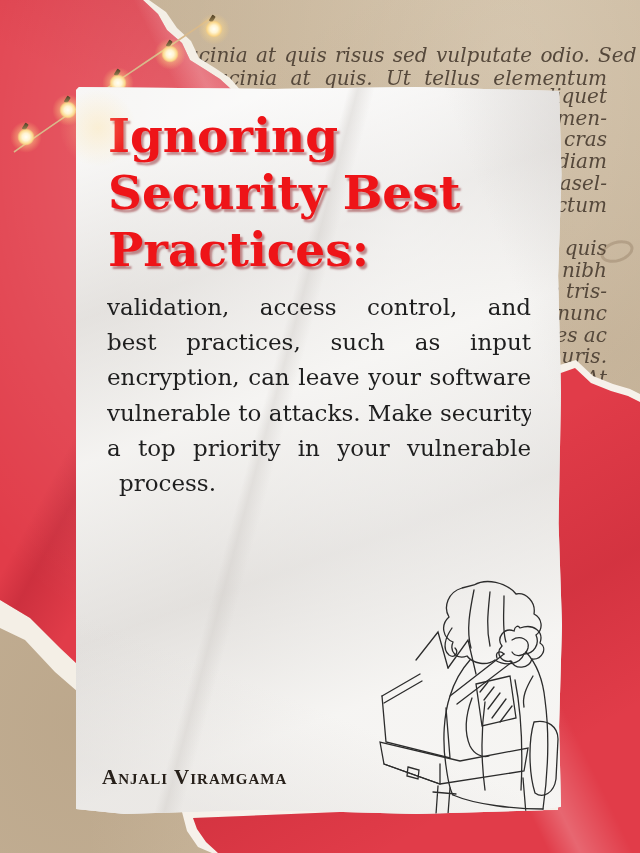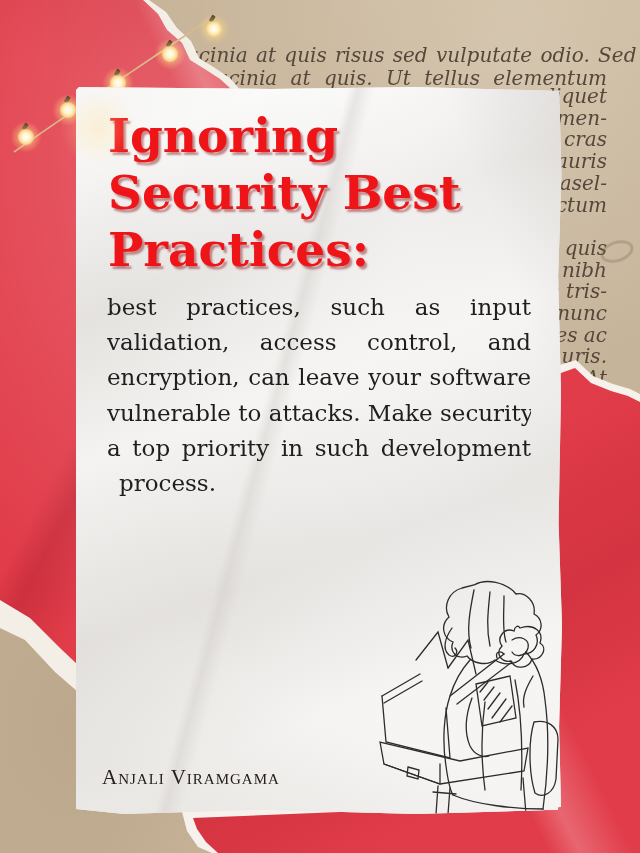--- a/index.html
+++ b/index.html
@@ -93,42 +93,42 @@
     font-family:"DejaVu Serif",serif;
     font-size:23px;color:var(--body-text,#1e1e1e);
   }
   .body-line{
     line-height:35.2px;text-align:justify;text-align-last:justify;
     white-space:nowrap;overflow:hidden;
   }
   .body-line:last-child{text-align-last:left;margin-left:12px;}
   .author{
     position:absolute;left:26px;top:678px;
-    font-family:"Liberation Serif",serif;font-weight:normal;
+    font-family:"Liberation Serif",serif;font-weight:bold;
     font-variant:small-caps;font-size:21px;letter-spacing:1px;
     color:var(--author-text,#27201a);
   }
   .illustration{position:absolute;left:300px;top:493px;}
 </style>
 </head>
 <body>
 
 <div class="canvas">
 
   <div class="bg-text-top">
     <div class="bg-line">euismod lacinia at quis risus sed vulputate odio. Sed</div>
     <div class="bg-line">euismod lacinia at quis. Ut tellus elementum</div>
   </div>
 
   <div class="bg-frags">
 
   <div class="frag-line">liquet</div>
       <div class="frag-line">rmen-</div>
       <div class="frag-line">s cras</div>
-      <div class="frag-line">auris</div>
+      <div class="frag-line">diam</div>
       <div class="frag-line">hasel-</div>
       <div class="frag-line">lictum</div>
       <div class="frag-line">&nbsp;</div>
       <div class="frag-line">quis</div>
       <div class="frag-line">t nibh</div>
       <div class="frag-line">s tris-</div>
       <div class="frag-line">s nunc</div>
       <div class="frag-line">nes ac</div>
       <div class="frag-line">auris.</div>
       <div class="frag-line">At</div>
@@ -183,25 +183,25 @@
     </g>
   </svg>
 
   <div class="card">
     <div class="card-title">Ignoring
 Security Best
 Practices:</div>
 
     <div class="card-body">
 
+        <div class="body-line">validation, access control, and</div>
         <div class="body-line">best practices, such as input</div>
-        <div class="body-line">validation, access control, and</div>
         <div class="body-line">encryption, can leave your software</div>
         <div class="body-line">vulnerable to attacks. Make security</div>
-        <div class="body-line">a top priority in such development</div>
+        <div class="body-line">a top priority in your vulnerable</div>
         <div class="body-line">process.</div>
       </div>
 
     <div class="author">Anjali Viramgama</div>
 
     <svg class="illustration" width="184" height="234" viewBox="0 0 184 234" fill="none" stroke="#2c2c2c" stroke-width="1.3" stroke-linecap="round">
       <g>
         <path d="M86,8 C72,12 67,27 73,37 C64,45 67,58 77,62 C73,72 81,80 91,76 C97,84 111,86 119,80 C130,87 144,84 148,74 C158,74 164,64 160,55 C168,49 166,38 158,34 C160,22 150,12 140,14 C130,2 110,-2 98,5 Z"></path>
         <path d="M98,10 C94,30 90,50 95,68"></path>
         <path d="M114,12 C112,32 110,48 114,66"></path>

